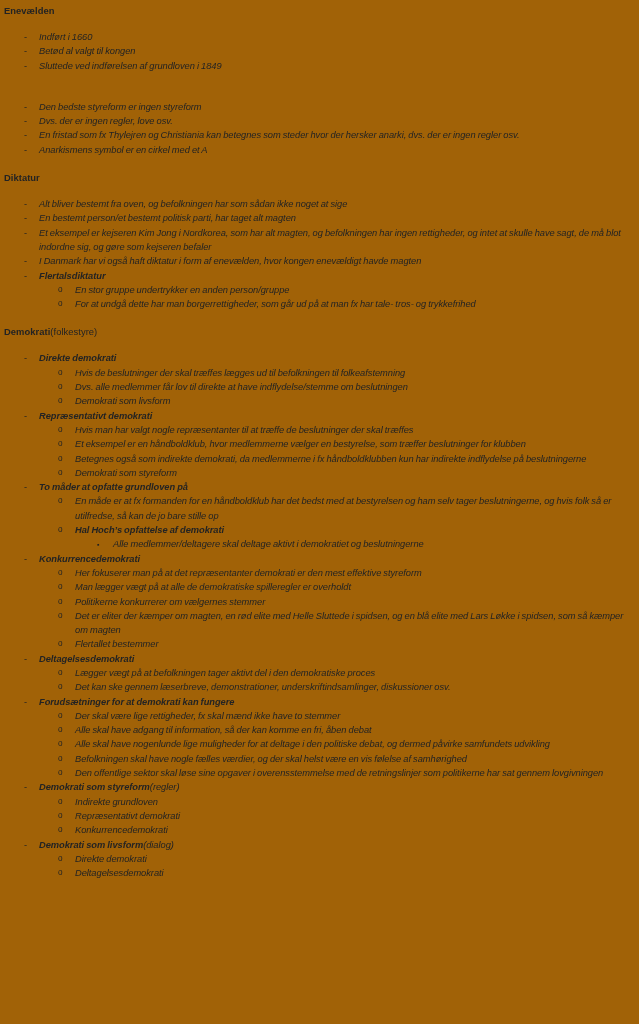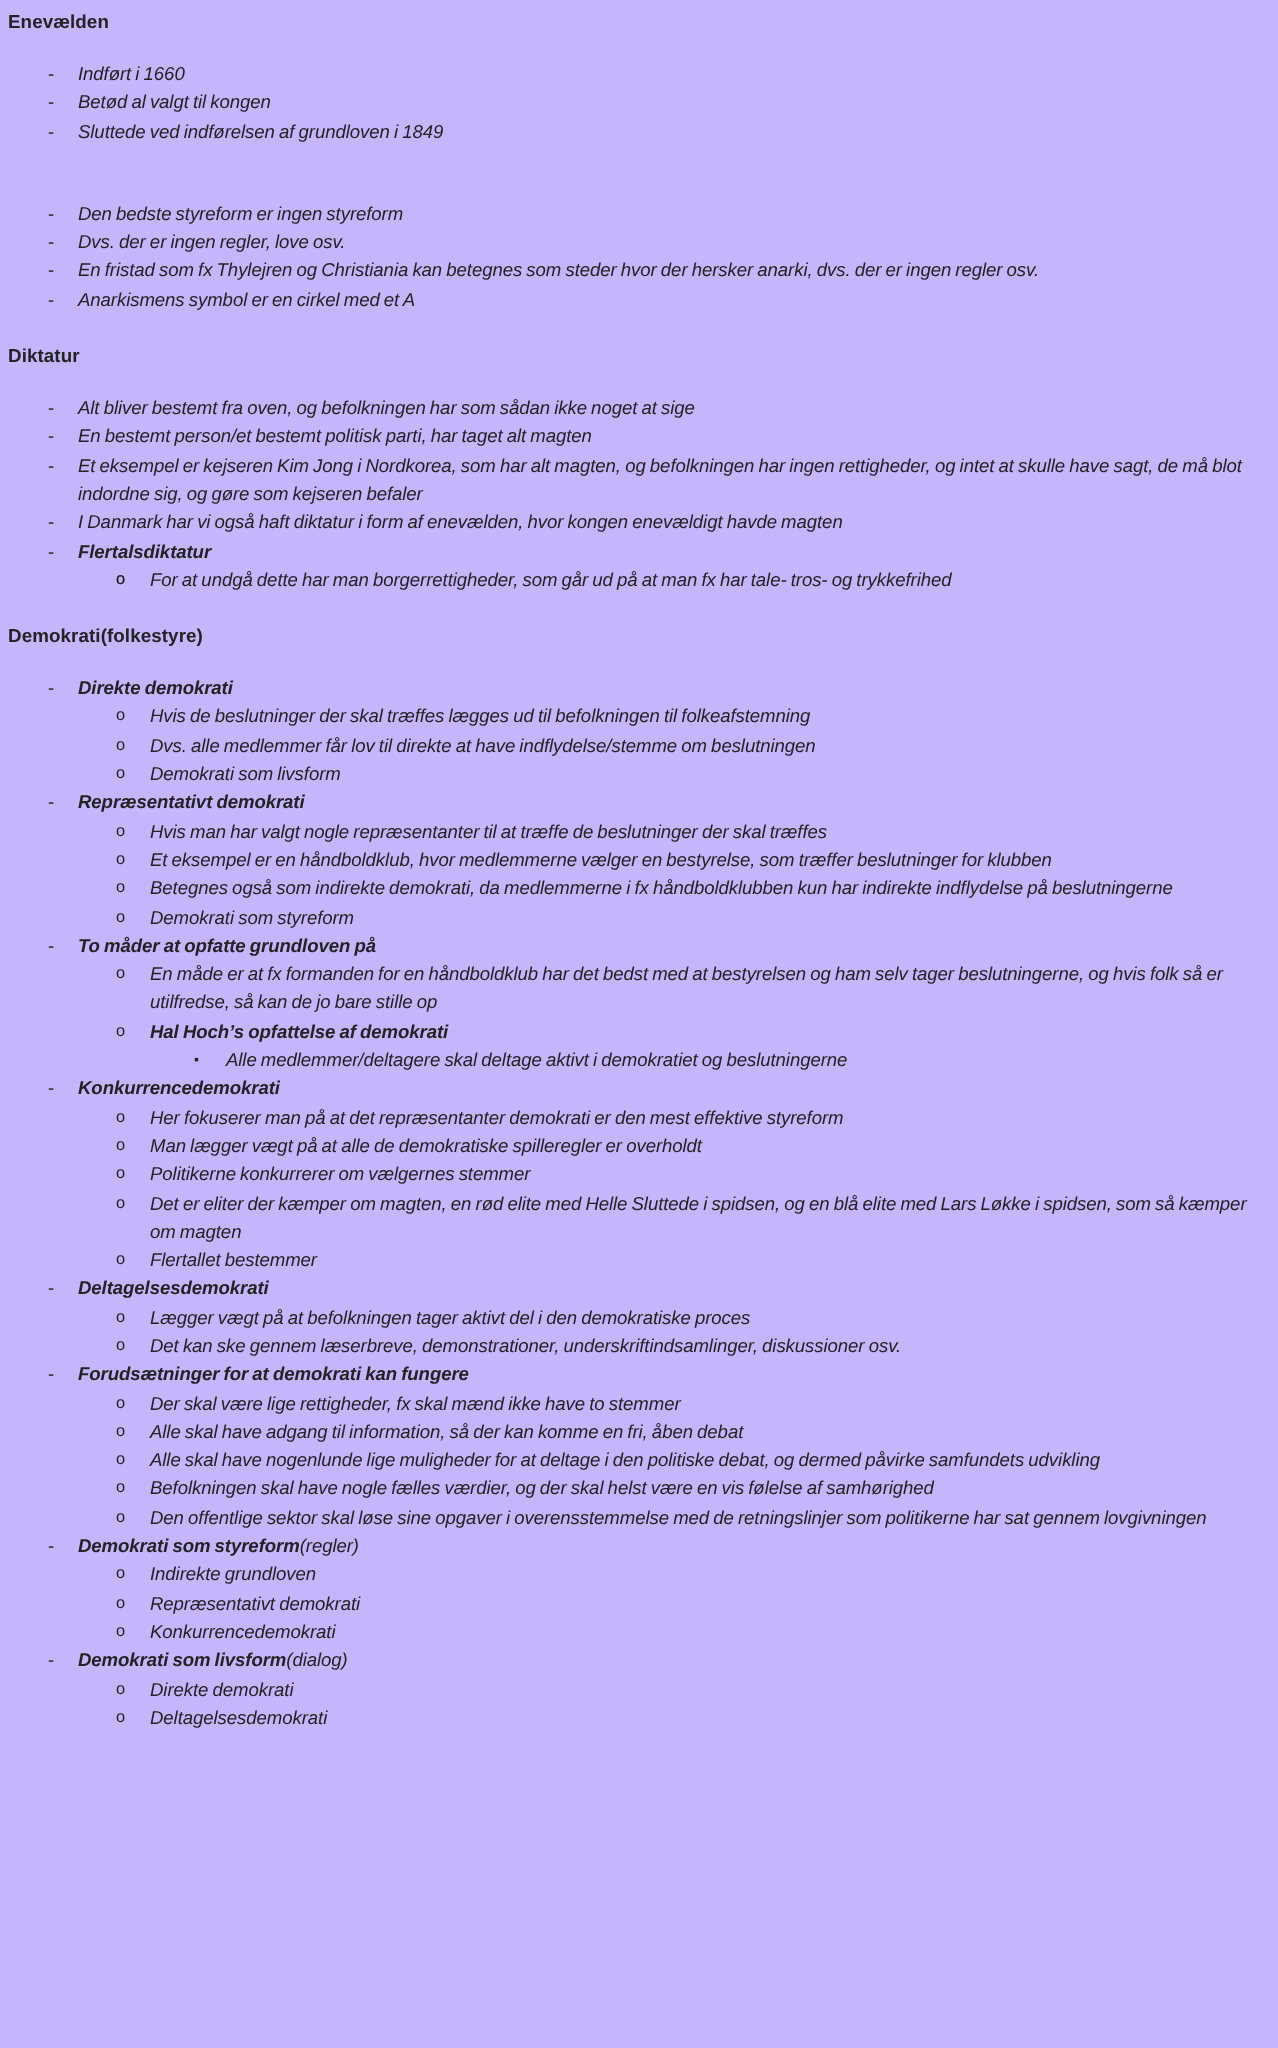--- a/index.html
+++ b/index.html
@@ -13,35 +13,35 @@
     height: 1024px;
     font-family: "Liberation Sans", sans-serif;
     color: #232323;
     -webkit-font-smoothing: antialiased;
   }
   #doc {
     box-sizing: border-box;
     width: 639px;
     min-height: 1024px;
     padding: 4px 6px 6px 3px;
-    background: #c4b5fd;
+    background: #a16207;
   }
 
   
   .section-heading {
     font-size: 9.4px;
     font-weight: bold;
     line-height: 13px;
     margin: 0;
     padding: 0 0 0 1px;
     letter-spacing: 0.05px;
     white-space: nowrap;
   }
   .section-heading .paren {
-    font-weight: bold;
+    font-weight: normal;
   }
   .heading-gap {
     height: 13px;
   }
   .section-gap {
     height: 14px;
   }
 
   
   ul.lvl {
@@ -167,20 +167,21 @@
         <span class="txt">I Danmark har vi også haft diktatur i form af enevælden, hvor kongen enevældigt havde magten</span>
       </li>
       <li class="item">
         <span class="marker">-</span>
         <span class="txt bold">Flertalsdiktatur</span>
       </li>
     </ul>
     <ul class="lvl lvl2">
       <li class="item">
         <span class="marker">o</span>
+        <span class="txt">En stor gruppe undertrykker en anden person/gruppe</span>
       </li>
       <li class="item">
         <span class="marker">o</span>
         <span class="txt">For at undgå dette har man borgerrettigheder, som går ud på at man fx har tale- tros- og trykkefrihed</span>
       </li>
     </ul>
     <div class="section-gap"></div>
     <div class="section-heading">Demokrati<span class="paren">(folkestyre)</span></div>
     <div class="heading-gap"></div>
     <ul class="lvl lvl1">

